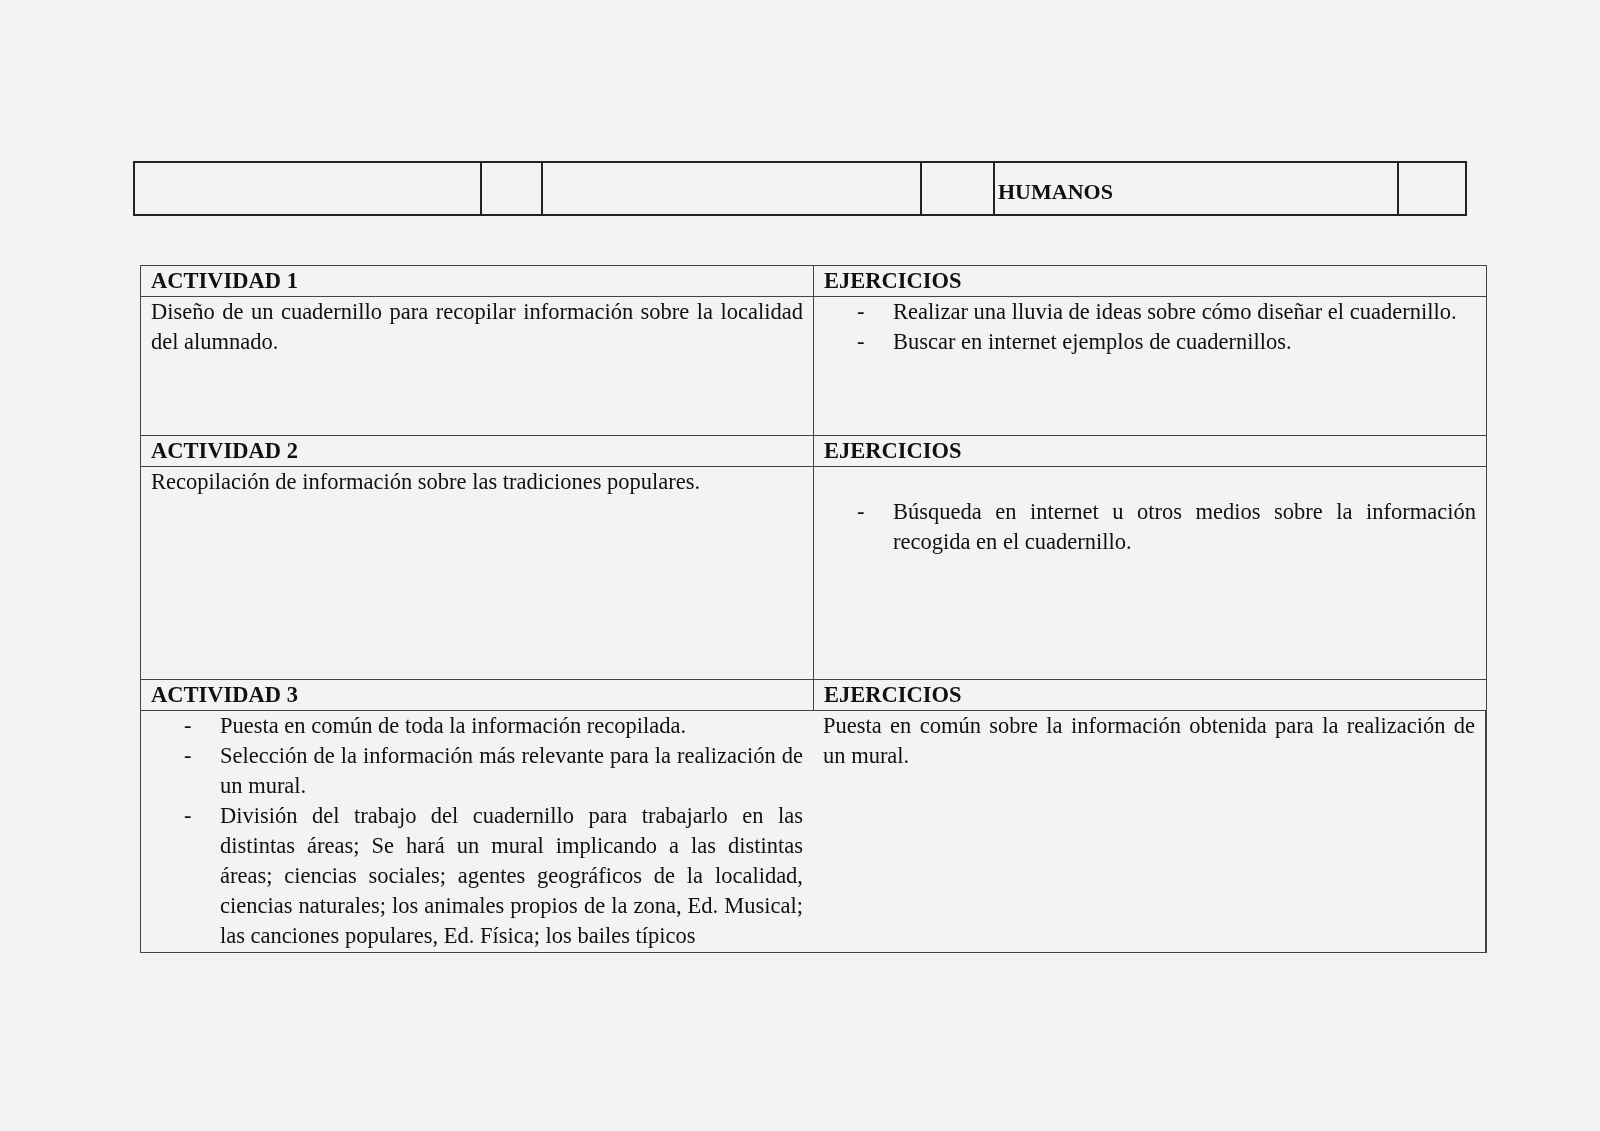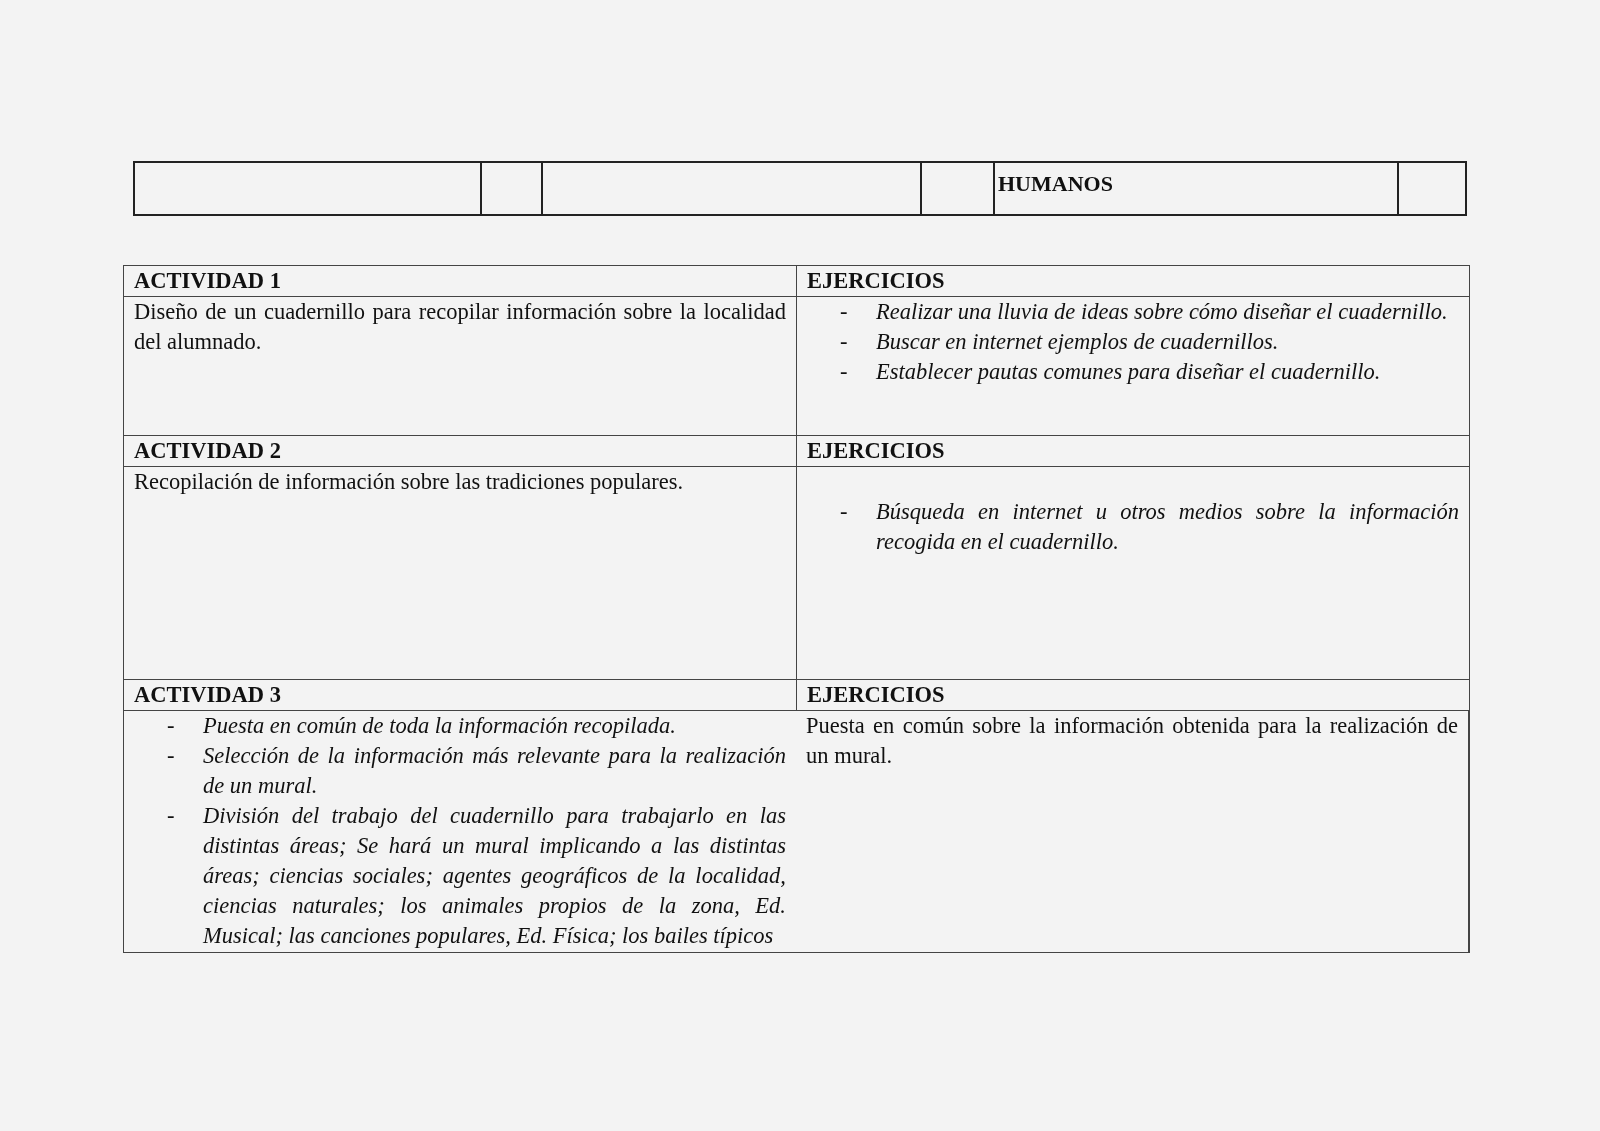--- a/index.html
+++ b/index.html
@@ -10,36 +10,36 @@
       color:#111;
     }
     .top-table {
       position:absolute; left:133px; top:161px;
       width:1334px; height:55px;
       border:2px solid #222; box-sizing:border-box;
       display:flex;
     }
     .top-cell { border-right:2px solid #222; box-sizing:border-box; height:100%; position:relative; }
     .top-cell:last-child { border-right:none; }
-    .top-cell .lbl { position:absolute; left:3px; top:8px; font-weight:bold; font-size:22px;text-align:right; }
+    .top-cell .lbl { position:absolute; left:3px; top:16px; font-weight:bold; font-size:22px;text-align:right; }
 
     .main-table {
-      position:absolute; left:123px; top:265px; width:1347px;
+      position:absolute; left:140px; top:265px; width:1347px;
       border:1px solid #444; box-sizing:border-box;
       font-size:22.5px; line-height:30px;
     }
     .row { display:flex; border-top:1px solid #444; }
     .row:first-child { border-top:none; }
     .cell { box-sizing:border-box; padding:0 10px; }
     .cell.left { width:673px; border-right:1px solid #444; }
     .cell.right { flex:1; }
     .hdr .cell { font-weight:bold; height:30px; }
     .desc { text-align:justify; }
     ul.ex { list-style:none; margin:0; padding:0; }
-    ul.ex li { position:relative; padding-left:69px; text-align:justify;font-style:italic; }
+    ul.ex li { position:relative; padding-left:69px; text-align:justify; }
     ul.ex li::before { content:"-"; position:absolute; left:33px; top:0; }
   </style>
 </head>
 <body>
 
 <div class="top-table">
   <div class="top-cell" style="width:347px">
       <span class="lbl"></span>
     </div>
   <div class="top-cell" style="width:61px">
@@ -64,21 +64,20 @@
   <div class="row hdr">
     <div class="cell left">ACTIVIDAD 1</div>
     <div class="cell right">EJERCICIOS</div>
   </div>
   <div class="row" style="height:138px">
     <div class="cell left desc">Diseño de un cuadernillo para recopilar información sobre la localidad del alumnado.</div>
     <div class="cell right">
       <ul class="ex">
         <li>Realizar una lluvia de ideas sobre cómo diseñar el cuadernillo.</li>
         <li>Buscar en internet ejemplos de cuadernillos.</li>
-        <li>Establecer pautas comunes para diseñar el  cuadernillo.</li>
       </ul>
     </div>
   </div>
 
   <div class="row hdr">
     <div class="cell left">ACTIVIDAD 2</div>
     <div class="cell right">EJERCICIOS</div>
   </div>
   <div class="row" style="height:212px">
     <div class="cell left desc">Recopilación de información sobre las tradiciones populares.</div>

